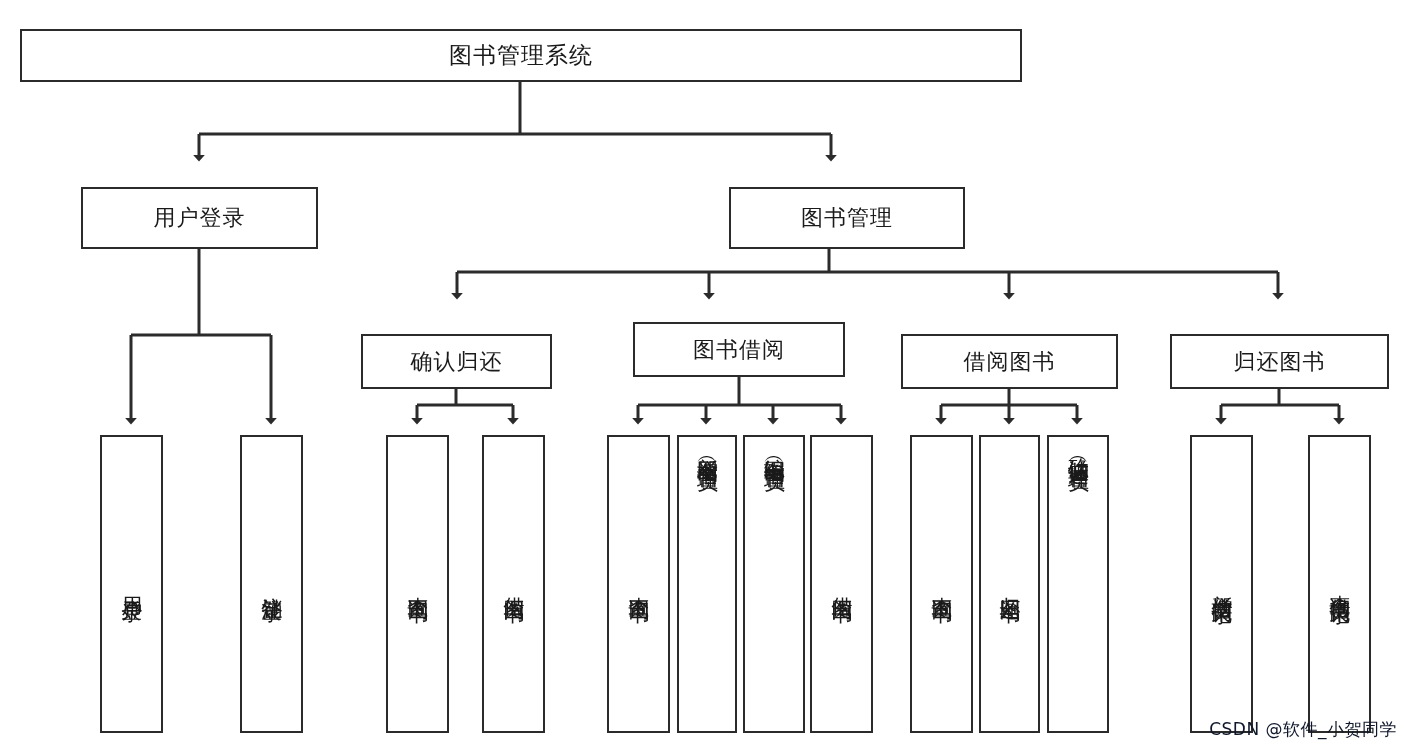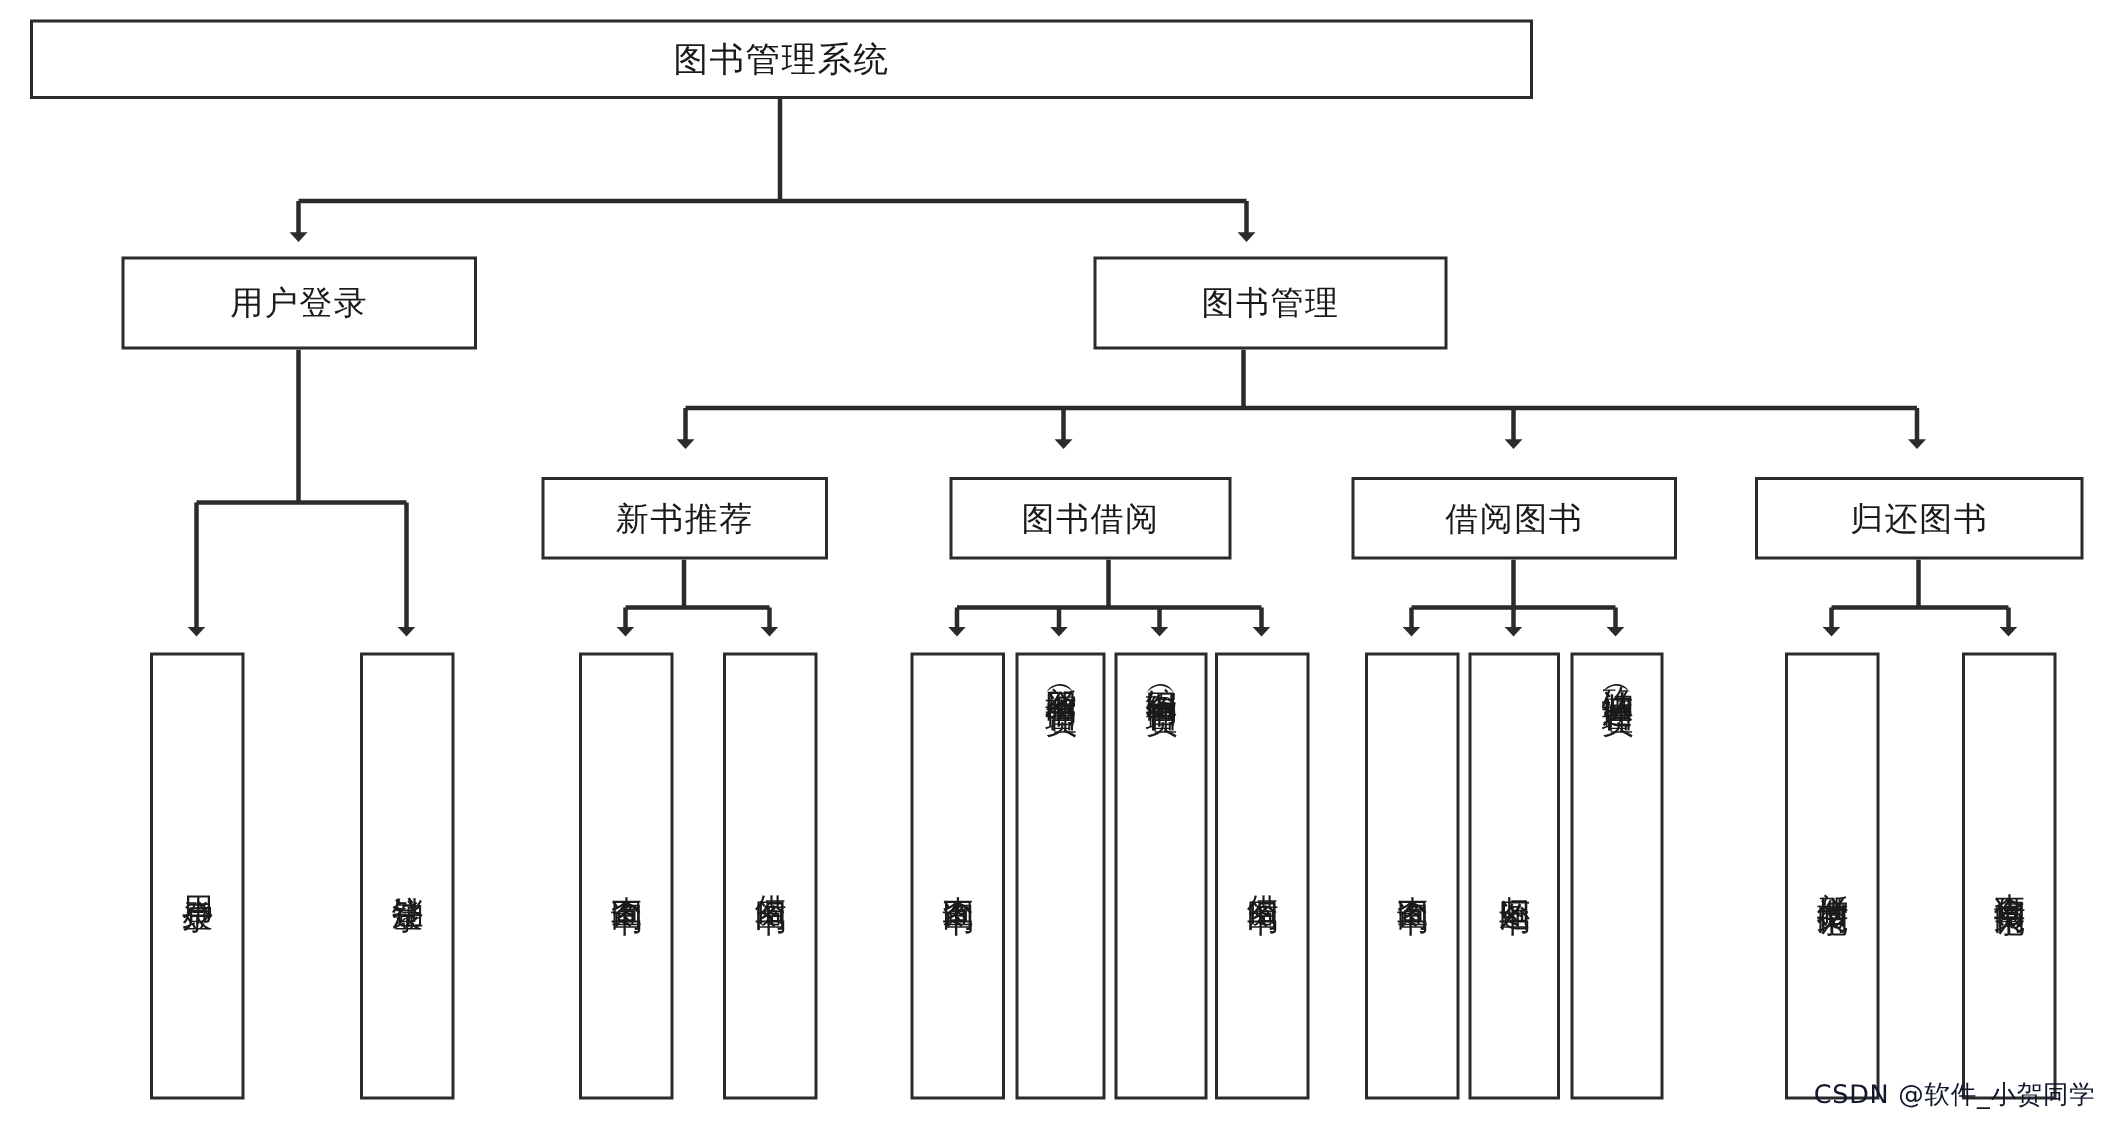--- a/index.html
+++ b/index.html
@@ -31,20 +31,21 @@
     background: #ffffff;
     border: 2px solid #2b2b2b;
     display: flex;
     align-items: center;
     justify-content: center;
     color: #1a1a1a;
   }
   .node.horiz {
     font-size: 22px;
     letter-spacing: 1px;
+    margin-top: 16px;
   }
   .node.root {
     font-size: 23px;
   }
   .node.leaf {
     font-size: 21px;
     align-items: flex-start;
     justify-content: center;
     padding-top: 0;
   }
@@ -138,23 +139,23 @@
   </div>
 
   <div class="node horiz" style="left:81px; top:171px; width:237px; height:62px;">
     <span>用户登录</span>
   </div>
   <div class="node horiz" style="left:729px; top:171px; width:236px; height:62px;">
     <span>图书管理</span>
   </div>
 
   <div class="node horiz" style="left:361px; top:318px; width:191px; height:55px;">
-    <span>新书推荐</span>
-  </div>
-  <div class="node horiz" style="left:633px; top:318px; width:188px; height:55px;">
+    <span>确认归还</span>
+  </div>
+  <div class="node horiz" style="left:633px; top:306px; width:212px; height:55px;">
     <span>图书借阅</span>
   </div>
   <div class="node horiz" style="left:901px; top:318px; width:217px; height:55px;">
     <span>借阅图书</span>
   </div>
   <div class="node horiz" style="left:1170px; top:318px; width:219px; height:55px;">
     <span>归还图书</span>
   </div>
 
   <div class="node leaf" style="left:100px; top:435px; width:63px; height:298px;">

